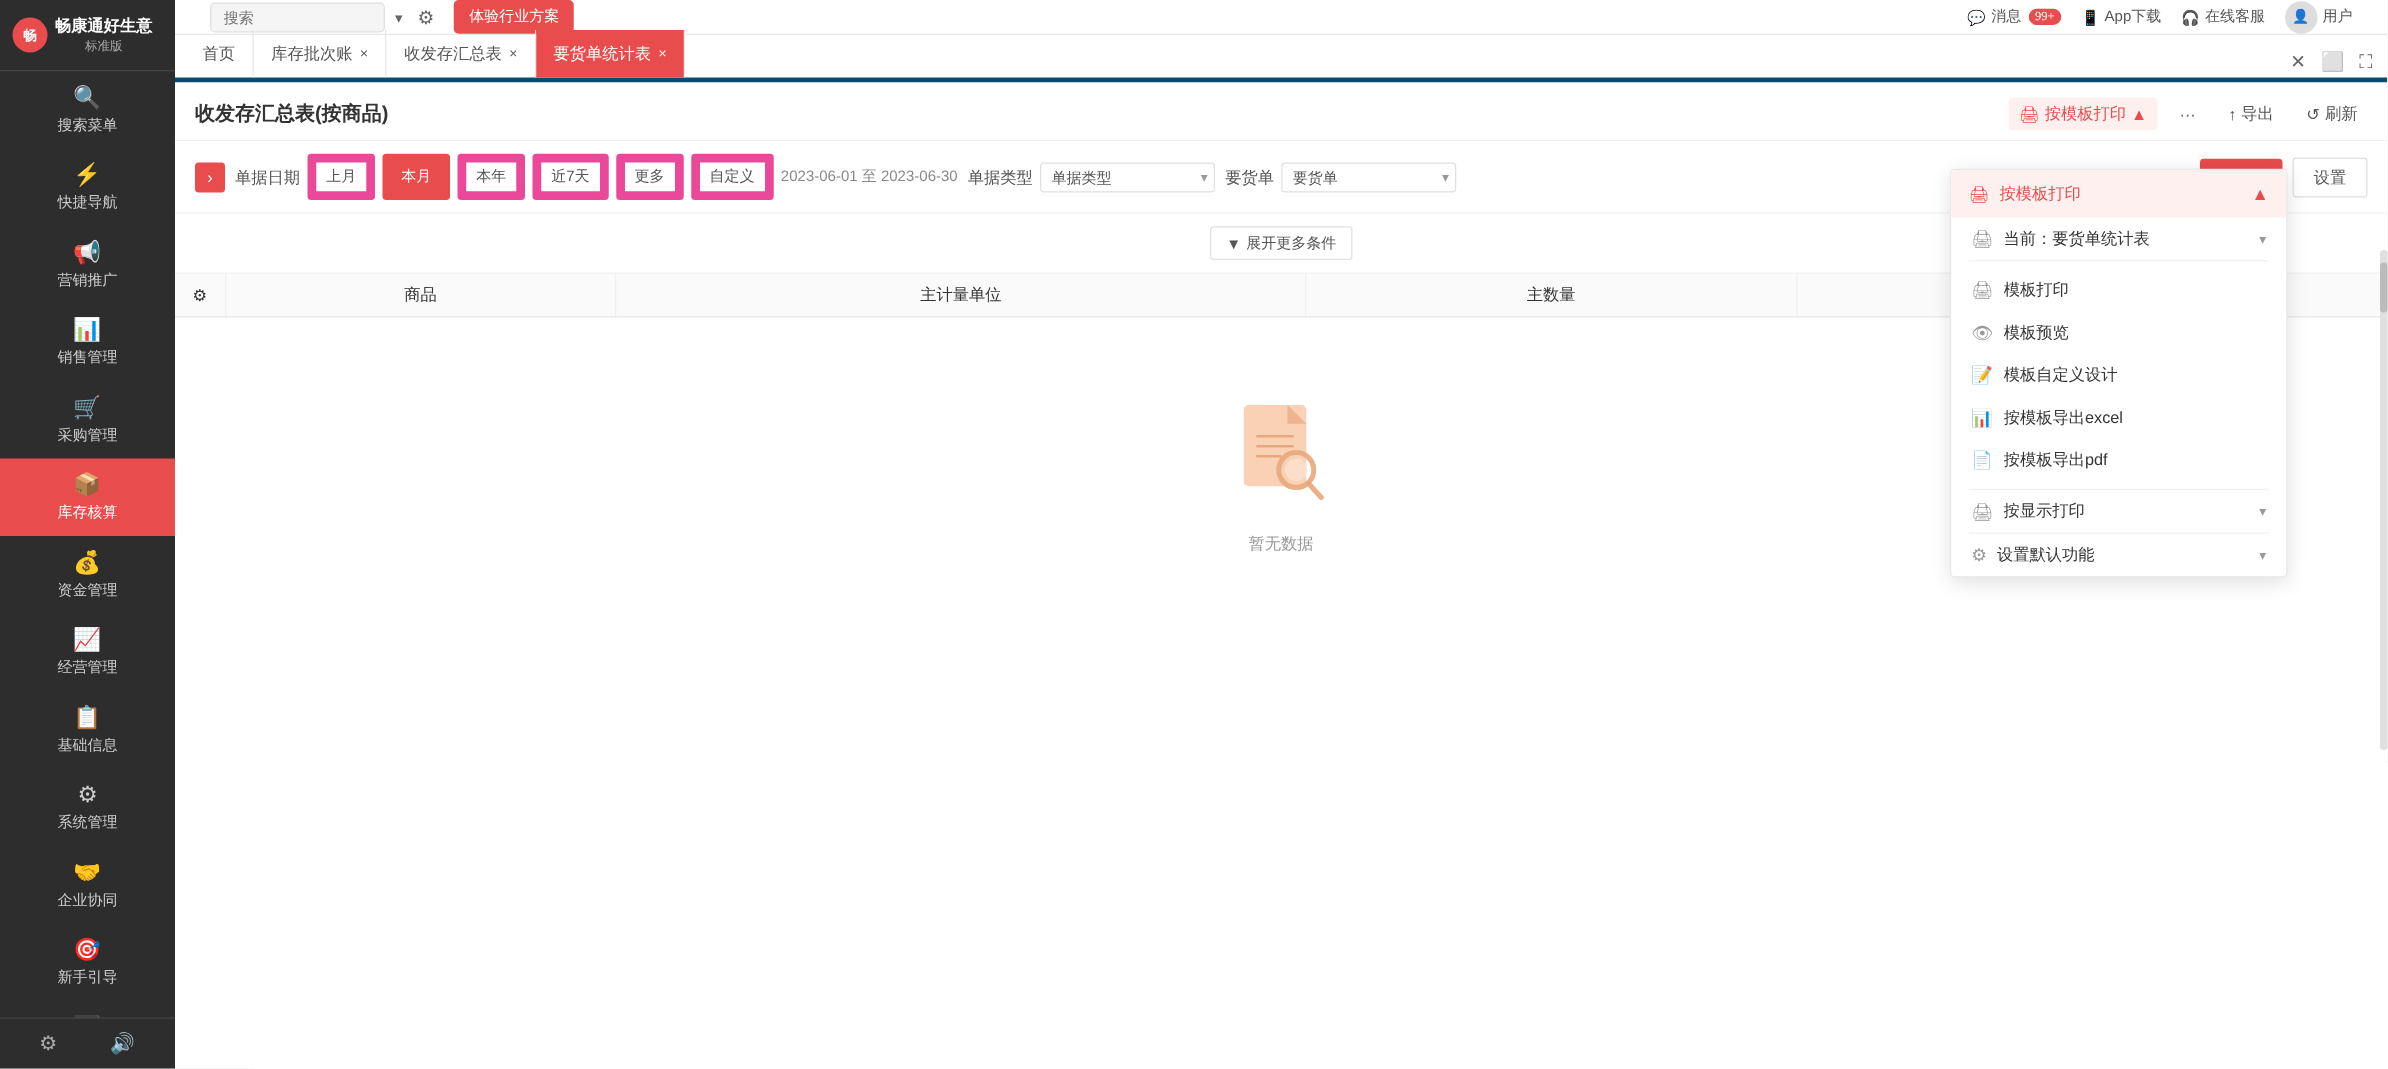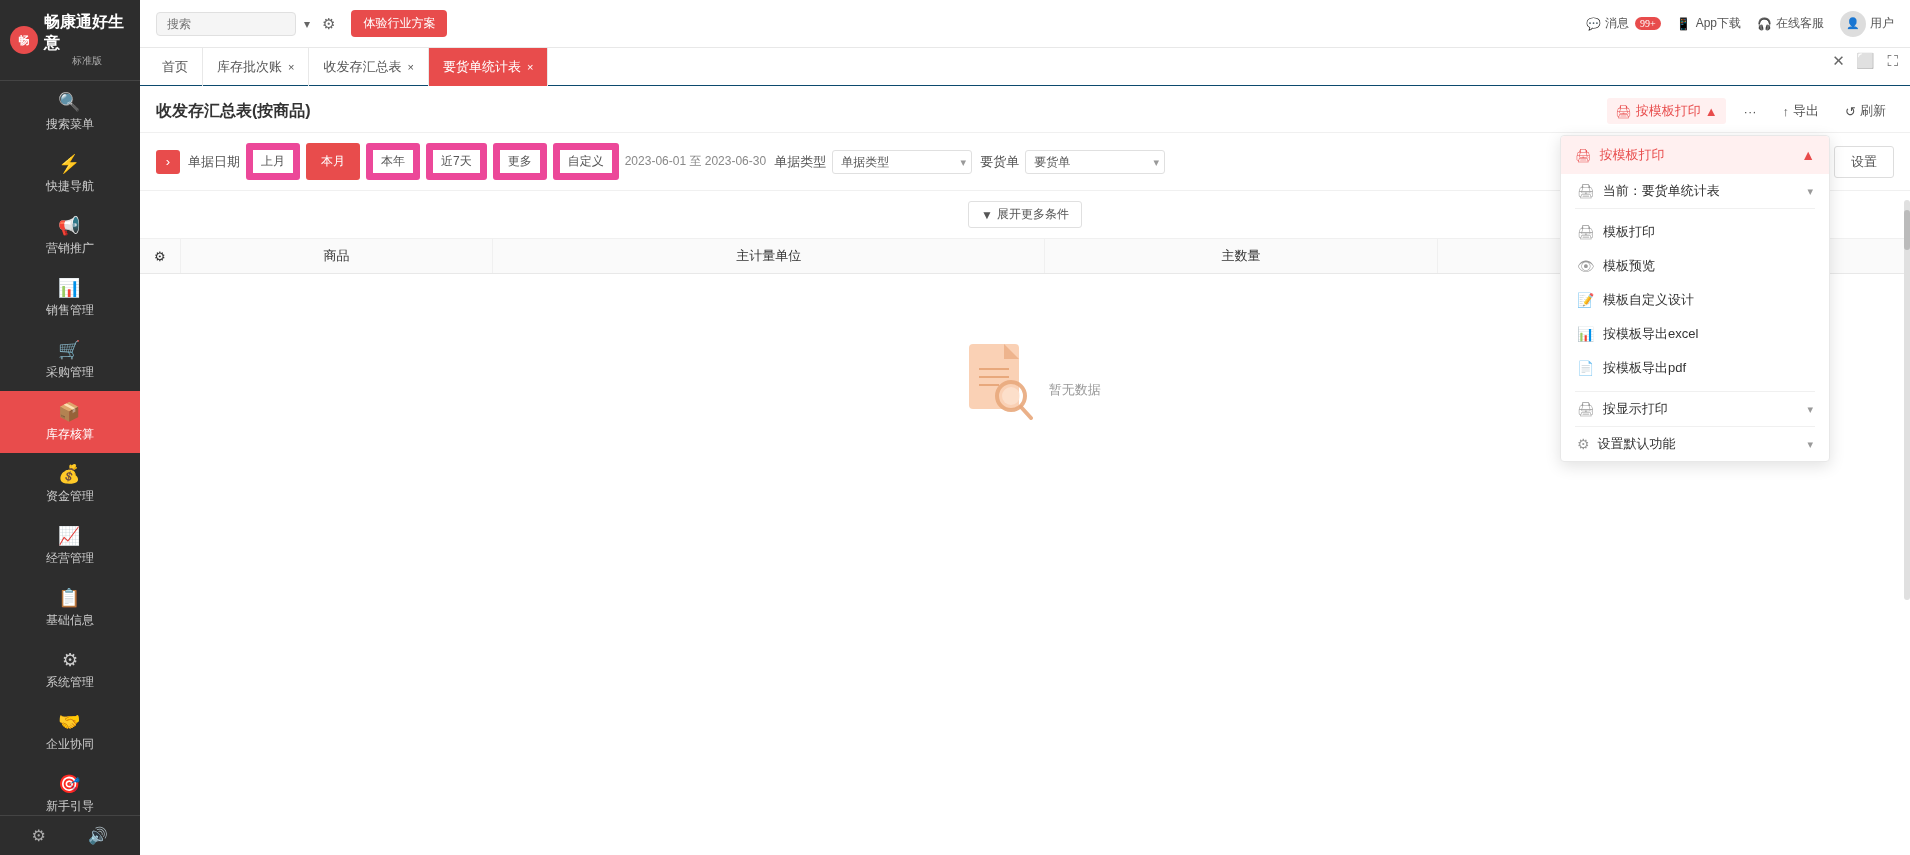--- a/index.html
+++ b/index.html
@@ -63,24 +63,24 @@
       flex: 1;
       display: flex;
       flex-direction: column;
       background: #f0f0f0;
       overflow: hidden;
     }
 
     
     .topbar {
       background: #fff;
-      height: 48px;
-      display: flex;
-      align-items: center;
-      padding: 0 16px;
+      height: 28px;
+      display: flex;
+      align-items: center;
+      padding: 0 28px;
       border-bottom: 1px solid #e8e8e8;
       gap: 8px;
     }
     .topbar-search {
       background: #f5f5f5;
       border: 1px solid #e0e0e0;
       border-radius: 4px;
       padding: 4px 10px;
       font-size: 12px;
       color: #999;
@@ -124,23 +124,23 @@
       background: #ddd;
       display: flex; align-items: center; justify-content: center;
       font-size: 11px; color: #666;
     }
 
     
     .tabbar {
       background: #fff;
       height: 38px;
       display: flex;
-      align-items: flex-start;
+      align-items: flex-end;
       padding: 0 0 0 12px;
-      border-bottom: 1px solid #0c4a6e;
+      border-bottom: 4px solid #0c4a6e;
       gap: 0;
     }
     .tab {
       height: 38px;
       display: flex;
       align-items: center;
       padding: 0 14px;
       font-size: 13px;
       cursor: pointer;
       color: #555;
@@ -304,21 +304,21 @@
     .data-table td {
       border-bottom: 1px solid #f0f0f0;
       padding: 8px 12px;
       font-size: 13px;
       color: #555;
     }
 
     
     .empty-state {
       display: flex;
-      flex-direction: row;
+      flex-direction: column;
       align-items: center;
       justify-content: center;
       padding: 60px 0;
     }
     .empty-icon {
       width: 100px; height: 100px;
       margin-bottom: 12px;
       position: relative;
     }
     .empty-text { color: #999; font-size: 13px; }
@@ -391,21 +391,21 @@
   </style>
 </head>
 <body>
 
 <div class="sidebar">
   <div class="sidebar-logo">
     <div class="logo-icon">
       <span>畅</span>
     </div>
     <div>
-      <div style="font-size:16px;color:#fff;font-weight:bold;">畅康通好生意</div>
+      <div style="font-size:13px;color:#fff;font-weight:bold;">畅康通好生意</div>
       <div style="font-size:10px;color:#aaa;text-align:center;">标准版</div>
     </div>
   </div>
 
   <div class="sidebar-scroll">
 
     <div class="sidebar-item">
       <span class="nav-icon">🔍</span>
       <span>搜索菜单</span>
     </div>

